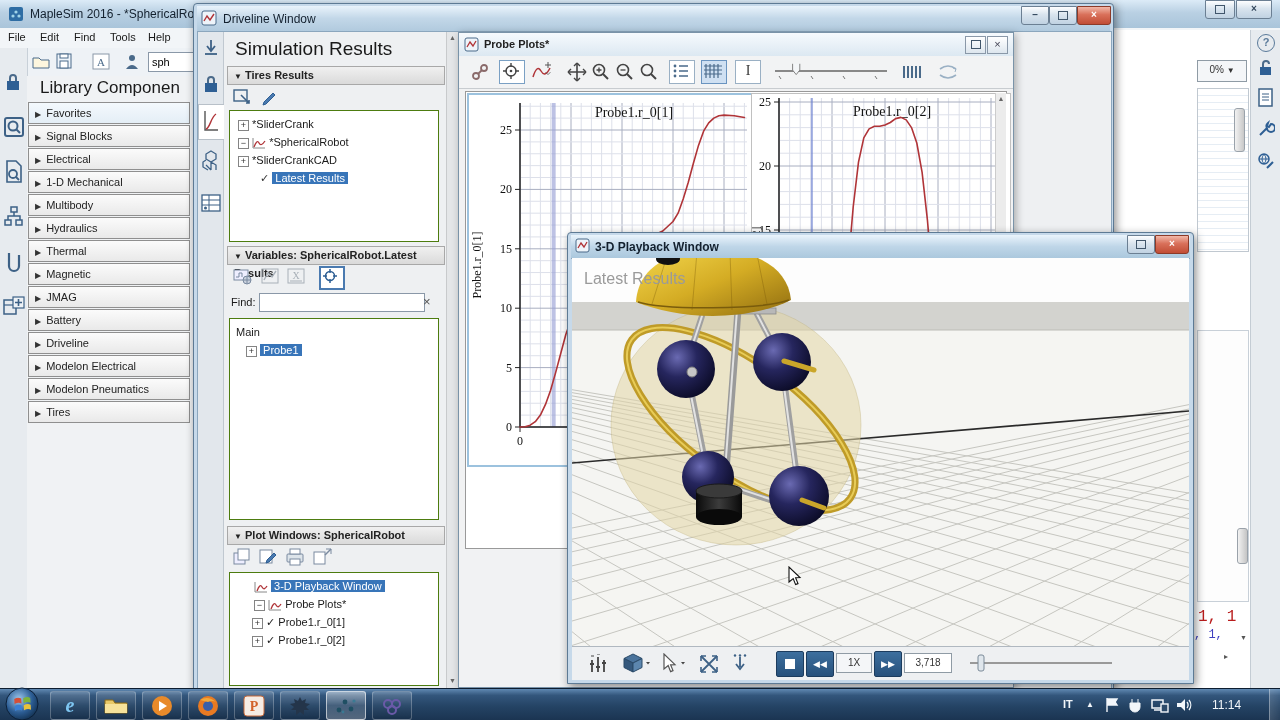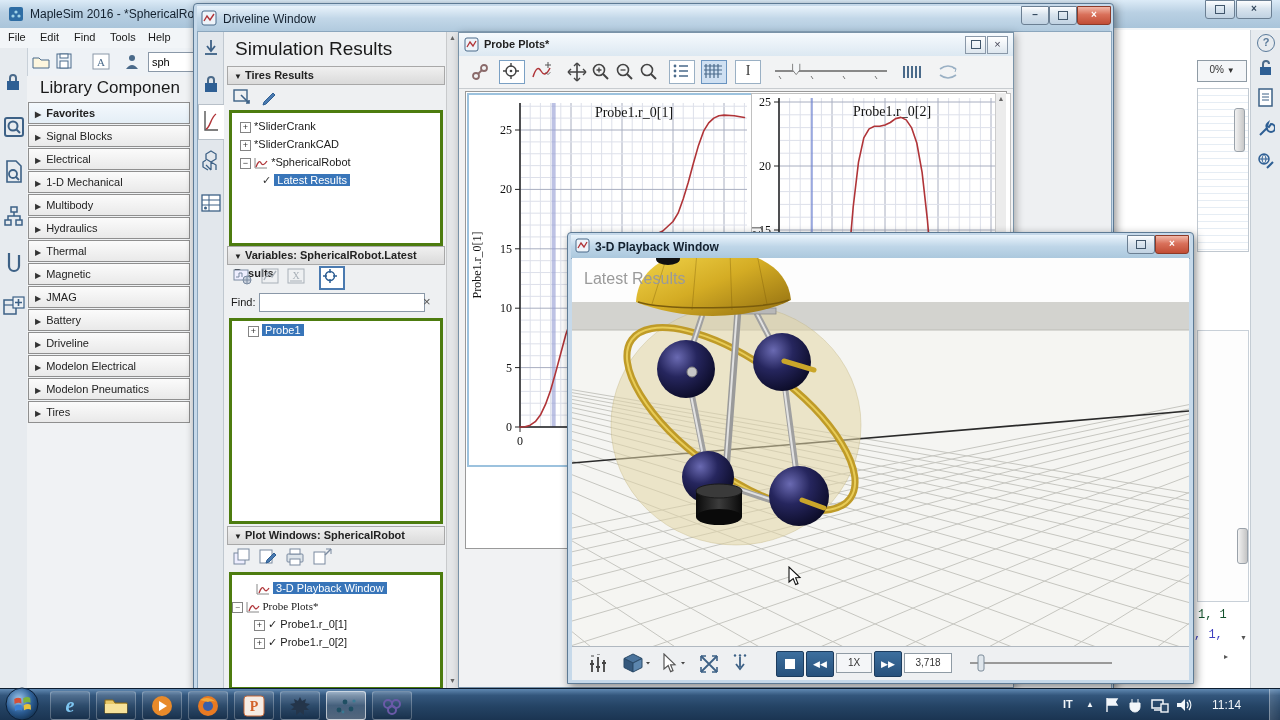--- a/index.html
+++ b/index.html
@@ -12,21 +12,21 @@
   .wframe{border:1px solid #5d7a94;box-shadow:2px 3px 10px rgba(0,0,0,.45);border-radius:4px 4px 0 0;
           background:#c6d9ea;}
   .capbtn{position:absolute;height:17px;border:1px solid #6b7f93;border-radius:0 0 3px 3px;
           background:linear-gradient(#fdfeff,#d9e4ee 45%,#c0d2e2);text-align:center;line-height:15px;
           color:#33475c;font-size:10px;font-weight:bold;}
   .capbtn.red{background:linear-gradient(#f2b8a8,#d9705a 45%,#c14d35);color:#fff;border-color:#8c3a28;}
   .sq{display:inline-block;width:8px;height:7px;border:1px solid #41566b;margin-top:4px;}
   
   .panelhdr{background:linear-gradient(#f0f0f0,#dadada);border:1px solid #a8a8a8;
             font-weight:bold;color:#222;line-height:17px;padding-left:6px;}
-  .treebox{background:#fff;border:3px solid #4d7c0f;overflow:hidden;}
+  .treebox{background:#fff;border:1px solid #4d7c0f;overflow:hidden;}
   .trow{position:relative;height:18px;line-height:18px;white-space:nowrap;}
   .sel{background:#3875b9;color:#fff;padding:0 3px;}
   .expbox{display:inline-block;width:9px;height:9px;border:1px solid #848484;background:#fff;
           font-size:9px;line-height:8px;text-align:center;vertical-align:middle;color:#333;}
   .plotico{display:inline-block;width:14px;height:12px;vertical-align:middle;}
   .libitem{height:20px;line-height:20px;border:1px solid #8f8f8f;margin:0 1px 1px 1px;
            background:linear-gradient(#fbfbfb,#e9e9e9);padding-left:6px;color:#222;}
   .arr{font-size:8px;color:#333;margin-right:5px;}
   .toolico{display:inline-block;vertical-align:middle;}
   .valbox{border:1px solid #8f9ba5;background:#f4f6f8;color:#333;text-align:center;
@@ -116,21 +116,21 @@
         <rect x="1" y="4" width="12" height="14" fill="none" stroke="#3d6186" stroke-width="1.5"></rect>
         <line x1="1" y1="9" x2="13" y2="9" stroke="#3d6186" stroke-width="1.2"></line>
         <rect x="10" y="1" width="11" height="11" fill="#eef2f6" stroke="#3d6186" stroke-width="1.2"></rect>
         <path d="M15.5 3 v7 M12 6.5 h7" stroke="#3d6186" stroke-width="1.6"></path>
       </svg>
   </div>
 
   <div class="abs" style="left:27px;top:76px;width:166px;height:612px;background:#f0f2f4;">
     <div class="abs" style="left:13px;top:2px;font-size:17px;color:#1a1a1a;white-space:nowrap;">Library Componen</div>
     <div class="abs" style="left:0;top:26px;width:164px;">
-      <div class="libitem" style="background:linear-gradient(#f4f9fd,#e4eef6);font-weight:bold;"><span class="arr">▶</span><span>Favorites</span></div>
+      <div class="libitem" style="background:linear-gradient(#f4f9fd,#e4eef6);"><span class="arr">▶</span><span>Favorites</span></div>
       <div class="libitem"><span class="arr">▶</span><span>Signal Blocks</span></div>
       <div class="libitem"><span class="arr">▶</span><span>Electrical</span></div>
       <div class="libitem"><span class="arr">▶</span><span>1-D Mechanical</span></div>
       <div class="libitem"><span class="arr">▶</span><span>Multibody</span></div>
       <div class="libitem"><span class="arr">▶</span><span>Hydraulics</span></div>
       <div class="libitem"><span class="arr">▶</span><span>Thermal</span></div>
       <div class="libitem"><span class="arr">▶</span><span>Magnetic</span></div>
       <div class="libitem"><span class="arr">▶</span><span>JMAG</span></div>
       <div class="libitem"><span class="arr">▶</span><span>Battery</span></div>
       <div class="libitem"><span class="arr">▶</span><span>Driveline</span></div>
@@ -159,21 +159,21 @@
         <path d="M2 7 h10 M7 2 a8 8 0 0 1 0 10 M7 2 a8 8 0 0 0 0 10" fill="none" stroke="#2e5f94"></path>
         <path d="M10 16 l6 -6" stroke="#2e5f94" stroke-width="2"></path>
       </svg>
   </div>
   <div class="abs valbox" style="left:1197px;top:60px;width:48px;height:20px;"><span>0%</span> <span style="font-size:8px">▼</span></div>
   <div class="abs" style="left:1197px;top:88px;width:50px;height:162px;background:
       repeating-linear-gradient(#fff 0 6px,#e6edf4 6px 7px),repeating-linear-gradient(90deg,rgba(255,255,255,0) 0 6px,#e6edf4 6px 7px);border:1px solid #c0c8d0;"></div>
   <div class="abs" style="left:1234px;top:108px;width:9px;height:42px;background:linear-gradient(90deg,#f2f2f2,#c8c8c8);border:1px solid #9aa2aa;border-radius:3px;"></div>
   <div class="abs" style="left:1197px;top:330px;width:50px;height:270px;background:#fdfdfd;border:1px solid #c8d0d8;"></div>
   <div class="abs" style="left:1237px;top:528px;width:9px;height:34px;background:linear-gradient(90deg,#f2f2f2,#c4c4c4);border:1px solid #9aa2aa;border-radius:3px;"></div>
-  <div class="abs" style="left:1198px;top:608px;font-family:'Liberation Mono',monospace;color:#14532d;font-size:12px;">1,  1</div>
+  <div class="abs" style="left:1198px;top:608px;font-family:'Liberation Mono',monospace;color:#b91c1c;font-size:16px;">1,  1</div>
   <div class="abs" style="left:1194px;top:628px;font-family:'Liberation Mono',monospace;color:#4040c0;font-size:12px;">,  1,</div>
   <div class="abs" style="left:1240px;top:634px;font-size:7px;color:#555;">▼</div>
   <div class="abs" style="left:1224px;top:652px;font-size:8px;color:#555;">▸</div>
 </div>
 
 <div class="abs wframe" style="left:193px;top:3px;width:919px;height:685px;z-index:10;">
   <div class="abs titlebar" style="left:3px;top:2px;width:913px;height:25px;background:linear-gradient(#e9f3fb,#c2d7e8 50%,#b1cade);">
     <svg class="abs" style="left:4px;top:4px" width="16" height="16">
         <rect x="1" y="1" width="14" height="14" rx="2" fill="#eef4fa" stroke="#4a6a8a"></rect>
         <polyline points="3,11 6,6 9,10 13,4" fill="none" stroke="#b03438" stroke-width="1.4"></polyline>
@@ -216,25 +216,25 @@
       <div class="abs panelhdr" style="left:4px;top:34px;width:210px;height:17px;"><span style="font-size:8px">▼</span> <span>Tires Results</span></div>
       <svg class="abs" style="left:10px;top:56px" width="20" height="18">
           <rect x="1" y="2" width="13" height="11" fill="none" stroke="#3d6186" stroke-width="1.4"></rect>
           <path d="M8 7 l8 8 M13 15 h3 v-3" fill="none" stroke="#3d6186" stroke-width="1.6"></path>
         </svg>
       <svg class="abs" style="left:38px;top:56px" width="18" height="18">
           <path d="M3 14 l9 -9 2 2 -9 9 -3 1 z" fill="#4a7ab0" stroke="#2e5f94"></path>
         </svg>
       <div class="abs treebox" style="left:6px;top:78px;width:208px;height:130px;">
         <div class="trow" style="padding-left:8px;padding-top:4px;"><span class="expbox">+</span> <span>*SliderCrank</span></div>
-        <div class="trow" style="padding-left:8px;"><span class="expbox">+</span> <span>*SliderCrankCAD</span></div>
         <div class="trow" style="padding-left:8px;"><span class="expbox">−</span> <svg class="plotico" width="14" height="12">
               <path d="M1 11 L1 1 M1 11 H13" stroke="#888"></path>
               <path d="M2 10 Q5 2 7 6 T13 4" fill="none" stroke="#b03438" stroke-width="1.3"></path>
             </svg> <span>*SphericalRobot</span></div>
+        <div class="trow" style="padding-left:8px;"><span class="expbox">+</span> <span>*SliderCrankCAD</span></div>
         <div class="trow" style="padding-left:30px;"><span style="color:#333;">✓</span> <span class="sel">Latest Results</span></div>
       </div>
       <div class="abs panelhdr" style="left:4px;top:214px;width:210px;height:17px;"><span style="font-size:8px">▼</span> <span>Variables: SphericalRobot.Latest Results</span></div>
       <svg class="abs" style="left:10px;top:236px" width="20" height="18">
           <rect x="1" y="2" width="14" height="10" fill="#eef" stroke="#7a8aa0"></rect>
           <path d="M3 9 h3 v-4 h3 v4" fill="none" stroke="#7a8aa0"></path>
           <circle cx="14" cy="12" r="4" fill="#c8d0dc" stroke="#7a8aa0"></circle>
           <path d="M14 8 v8 M10 12 h8" stroke="#7a8aa0"></path>
         </svg>
       <svg class="abs" style="left:38px;top:236px" width="18" height="18">
@@ -249,20 +249,21 @@
       <div class="abs" style="left:96px;top:234px;width:22px;height:20px;border:2px solid #4a7ab0;background:#fff;">
         <svg width="18" height="16" style="margin:0 0 0 0">
             <circle cx="9" cy="8" r="4.5" fill="none" stroke="#2e5f94" stroke-width="1.5"></circle>
             <path d="M9 1 v4 M9 11 v4 M2 8 h4 M12 8 h4" stroke="#2e5f94" stroke-width="1.5"></path>
           </svg>
       </div>
       <div class="abs" style="left:8px;top:264px;">Find:</div>
       <input class="abs" style="left: 36px; top: 261px; width: 160px; height: 15px; border: 1px solid rgb(138, 152, 168); font-size: 11px;" value="">
       <div class="abs" style="left:200px;top:262px;color:#555;font-size:13px;">×</div>
       <div class="abs treebox" style="left:6px;top:286px;width:208px;height:200px;">
+        <div class="trow" style="padding-left:6px;padding-top:4px;"><span>Main</span></div>
         <div class="trow" style="padding-left:16px;"><span class="expbox">+</span> <span class="sel">Probe1</span></div>
       </div>
       <div class="abs panelhdr" style="left:4px;top:494px;width:210px;height:17px;"><span style="font-size:8px">▼</span> <span>Plot Windows: SphericalRobot</span></div>
       <svg class="abs" style="left:10px;top:516px" width="18" height="18">
           <rect x="1" y="5" width="11" height="11" fill="#eef" stroke="#7a8aa0"></rect>
           <rect x="5" y="1" width="11" height="11" fill="#fff" stroke="#7a8aa0"></rect>
         </svg>
       <svg class="abs" style="left:36px;top:516px" width="18" height="18">
           <rect x="1" y="2" width="12" height="13" fill="#fff" stroke="#7a8aa0"></rect>
           <path d="M8 12 l7 -7 2 2 -7 7 -3 1 z" fill="#4a7ab0" stroke="#2e5f94"></path>
@@ -275,21 +276,21 @@
       <svg class="abs" style="left:90px;top:516px" width="20" height="18">
           <rect x="1" y="4" width="11" height="12" fill="#fff" stroke="#7a8aa0"></rect>
           <path d="M13 1 h5 v5" fill="none" stroke="#7a8aa0"></path>
           <path d="M12 7 l6 -6" stroke="#7a8aa0" stroke-width="1.5"></path>
         </svg>
       <div class="abs treebox" style="left:6px;top:540px;width:208px;height:112px;">
         <div class="trow" style="padding-left:24px;padding-top:4px;"><svg class="plotico" width="14" height="12">
               <path d="M1 11 L1 1 M1 11 H13" stroke="#888"></path>
               <path d="M3 10 Q6 2 8 6 T13 5" fill="none" stroke="#b03438" stroke-width="1.3"></path>
             </svg> <span class="sel">3-D Playback Window</span></div>
-        <div class="trow" style="padding-left:0;font-family:Liberation Serif, serif;"><span class="expbox">−</span> <svg class="plotico" width="14" height="12">
+        <div class="trow" style="padding-left:24px;"><span class="expbox">−</span> <svg class="plotico" width="14" height="12">
               <path d="M1 11 L1 1 M1 11 H13" stroke="#888"></path>
               <path d="M3 10 Q6 2 8 6 T13 5" fill="none" stroke="#b03438" stroke-width="1.3"></path>
             </svg> <span>Probe Plots*</span></div>
         <div class="trow" style="padding-left:22px;"><span class="expbox">+</span> <span>✓</span> <span>Probe1.r_0[1]</span></div>
         <div class="trow" style="padding-left:22px;"><span class="expbox">+</span> <span>✓</span> <span>Probe1.r_0[2]</span></div>
       </div>
     </div>
 
     <div class="abs" style="left:248px;top:0;width:11px;height:656px;background:#e4e6e8;border-left:1px solid #c8cacc;">
       <div class="abs" style="left:2px;top:2px;font-size:7px;color:#666;">▲</div>

